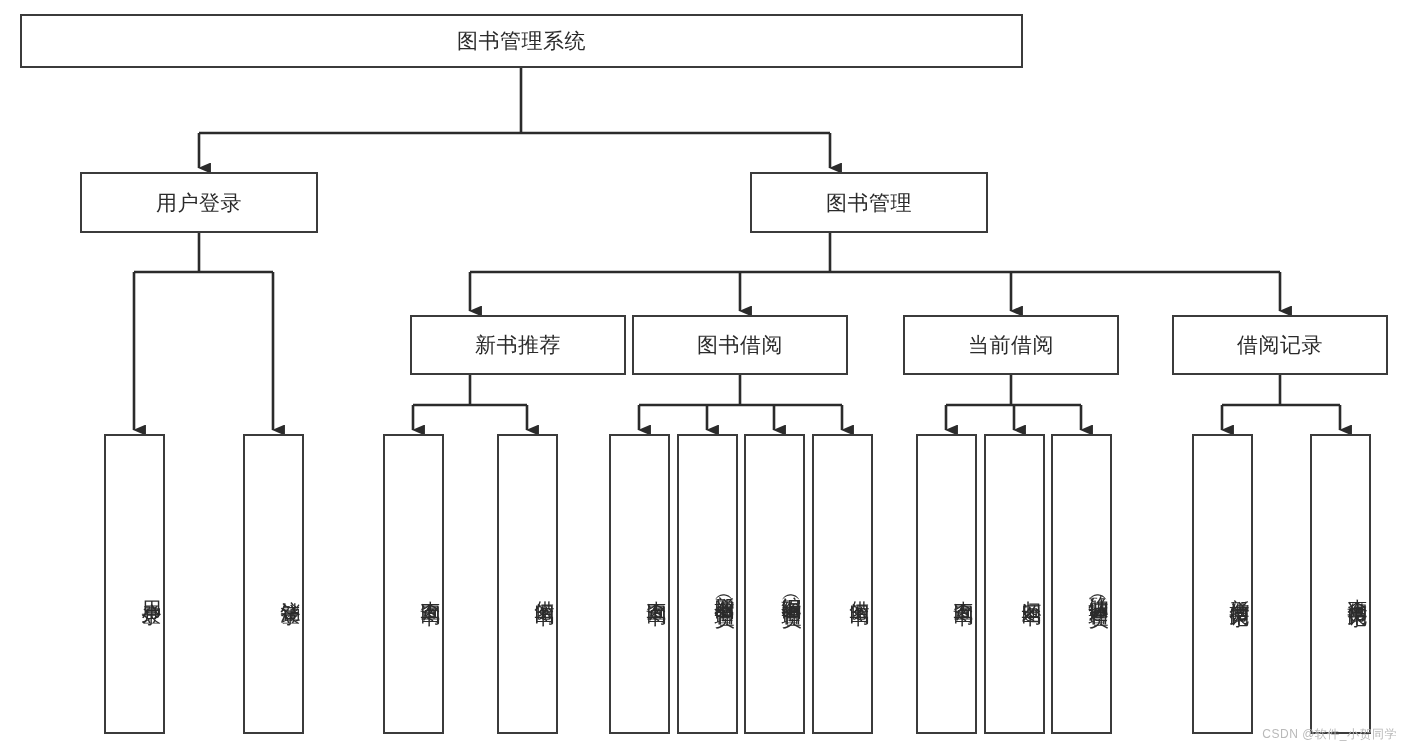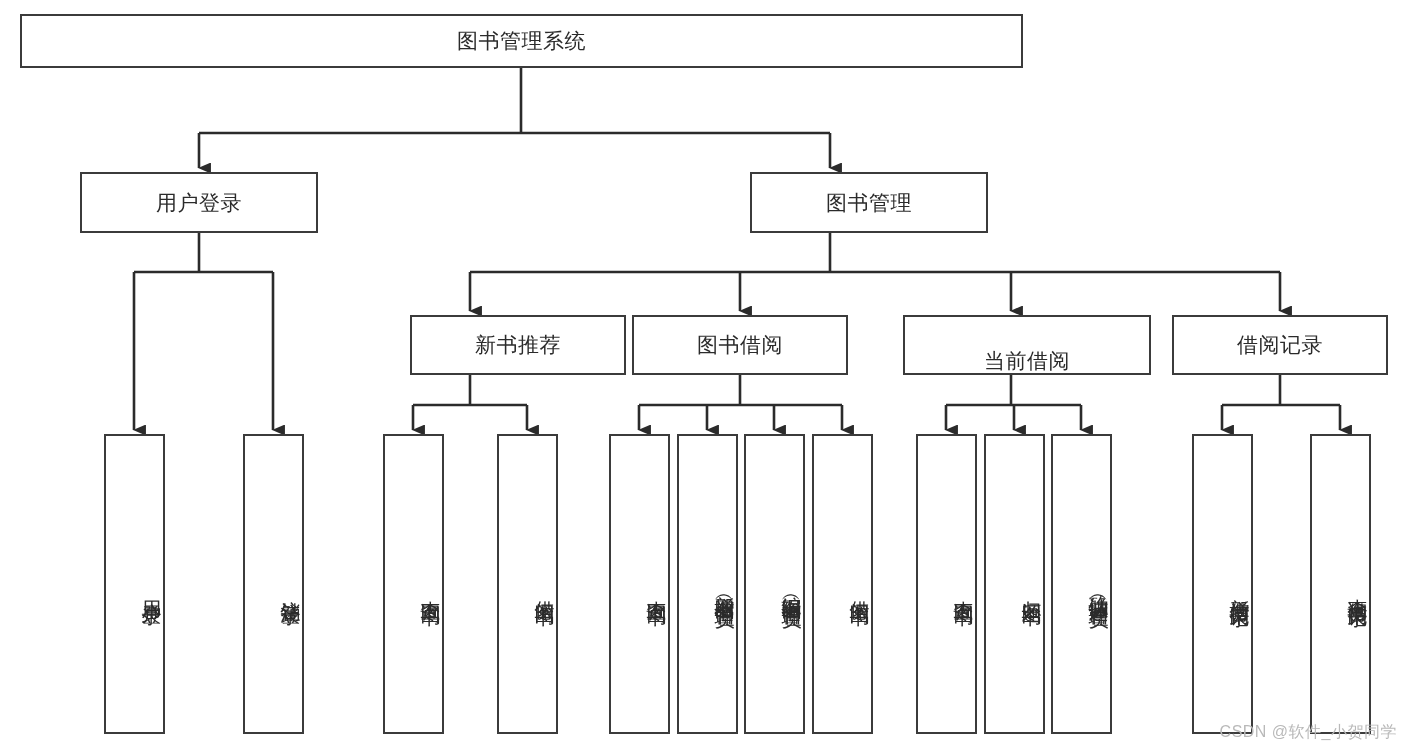--- a/index.html
+++ b/index.html
@@ -58,21 +58,21 @@
     text-orientation: upright;
   }
   .node-label {
     display: block;
     white-space: nowrap;
   }
   #watermark {
     position: absolute;
     right: 8px;
     bottom: 4px;
-    font-size: 16px;
+    font-size: 12px;
     color: #b9b9b9;
     letter-spacing: 0.5px;
     white-space: nowrap;
   }
 </style>
 </head>
 <body>
 
 <div id="diagram-root">
 
@@ -136,21 +136,21 @@
   <div class="node h" style="left:711px; top:172px; width:238px; height:61px;margin-left:39px;">
     <span class="node-label">图书管理</span>
   </div>
 
   <div class="node h" style="left:362px; top:315px; width:216px; height:60px;margin-left:48px;">
     <span class="node-label">新书推荐</span>
   </div>
   <div class="node h" style="left:632px; top:315px; width:216px; height:60px;">
     <span class="node-label">图书借阅</span>
   </div>
-  <div class="node h" style="left:903px; top:315px; width:248px; height:60px;align-items:flex-end;">
+  <div class="node h" style="left:903px; top:315px; width:216px; height:60px;">
     <span class="node-label">当前借阅</span>
   </div>
   <div class="node h" style="left:1172px; top:315px; width:216px; height:60px;justify-content:center;">
     <span class="node-label">借阅记录</span>
   </div>
 
   <div class="node v" style="left:104px; top:434px; width:61px; height:300px;">
     <span class="vlabel">用户登录</span>
   </div>
   <div class="node v" style="left:243px; top:434px; width:61px; height:300px;">

